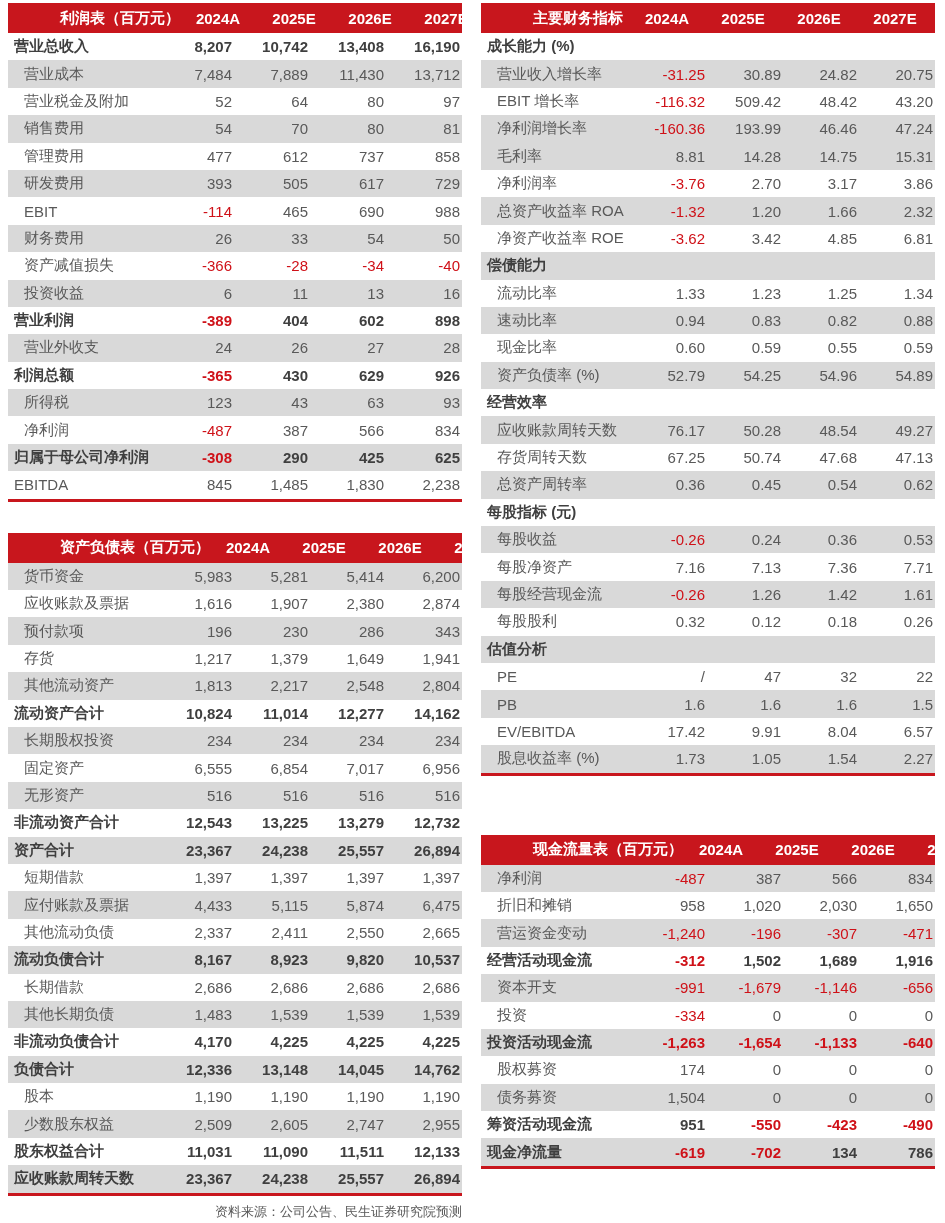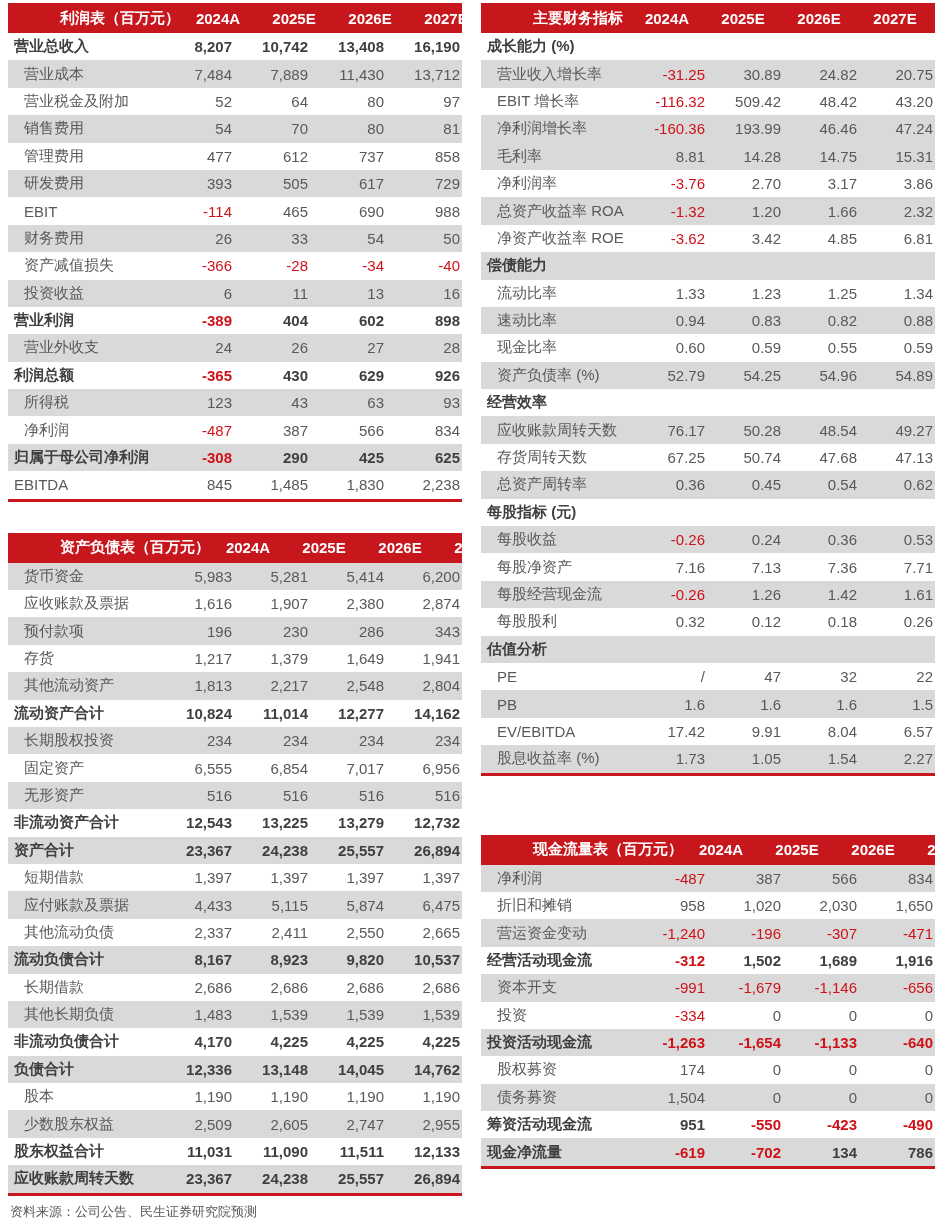--- a/index.html
+++ b/index.html
@@ -40,21 +40,21 @@
   .row .label{flex:1;padding-left:6px;overflow:hidden;}
   .row .label.indent{padding-left:16px;}
   .row .val{width:var(--num-w);flex:0 0 var(--num-w);text-align:right;}
   .row .val.neg{color:var(--neg);}
 
   .balance-gap{margin-top:31px;}
   .cashflow-gap{margin-top:59px;}
 
   .source-note{
     margin-top:7px;padding-left:2px;
-    font-size:13px;color:var(--txt);white-space:nowrap;
+    font-size:13px;color:var(--txt);white-space:nowrap;text-align:right;
   }
 </style>
 </head>
 <body>
 
 <div class="page">
 
   <div class="col">
 
     <div class="fin-table">

